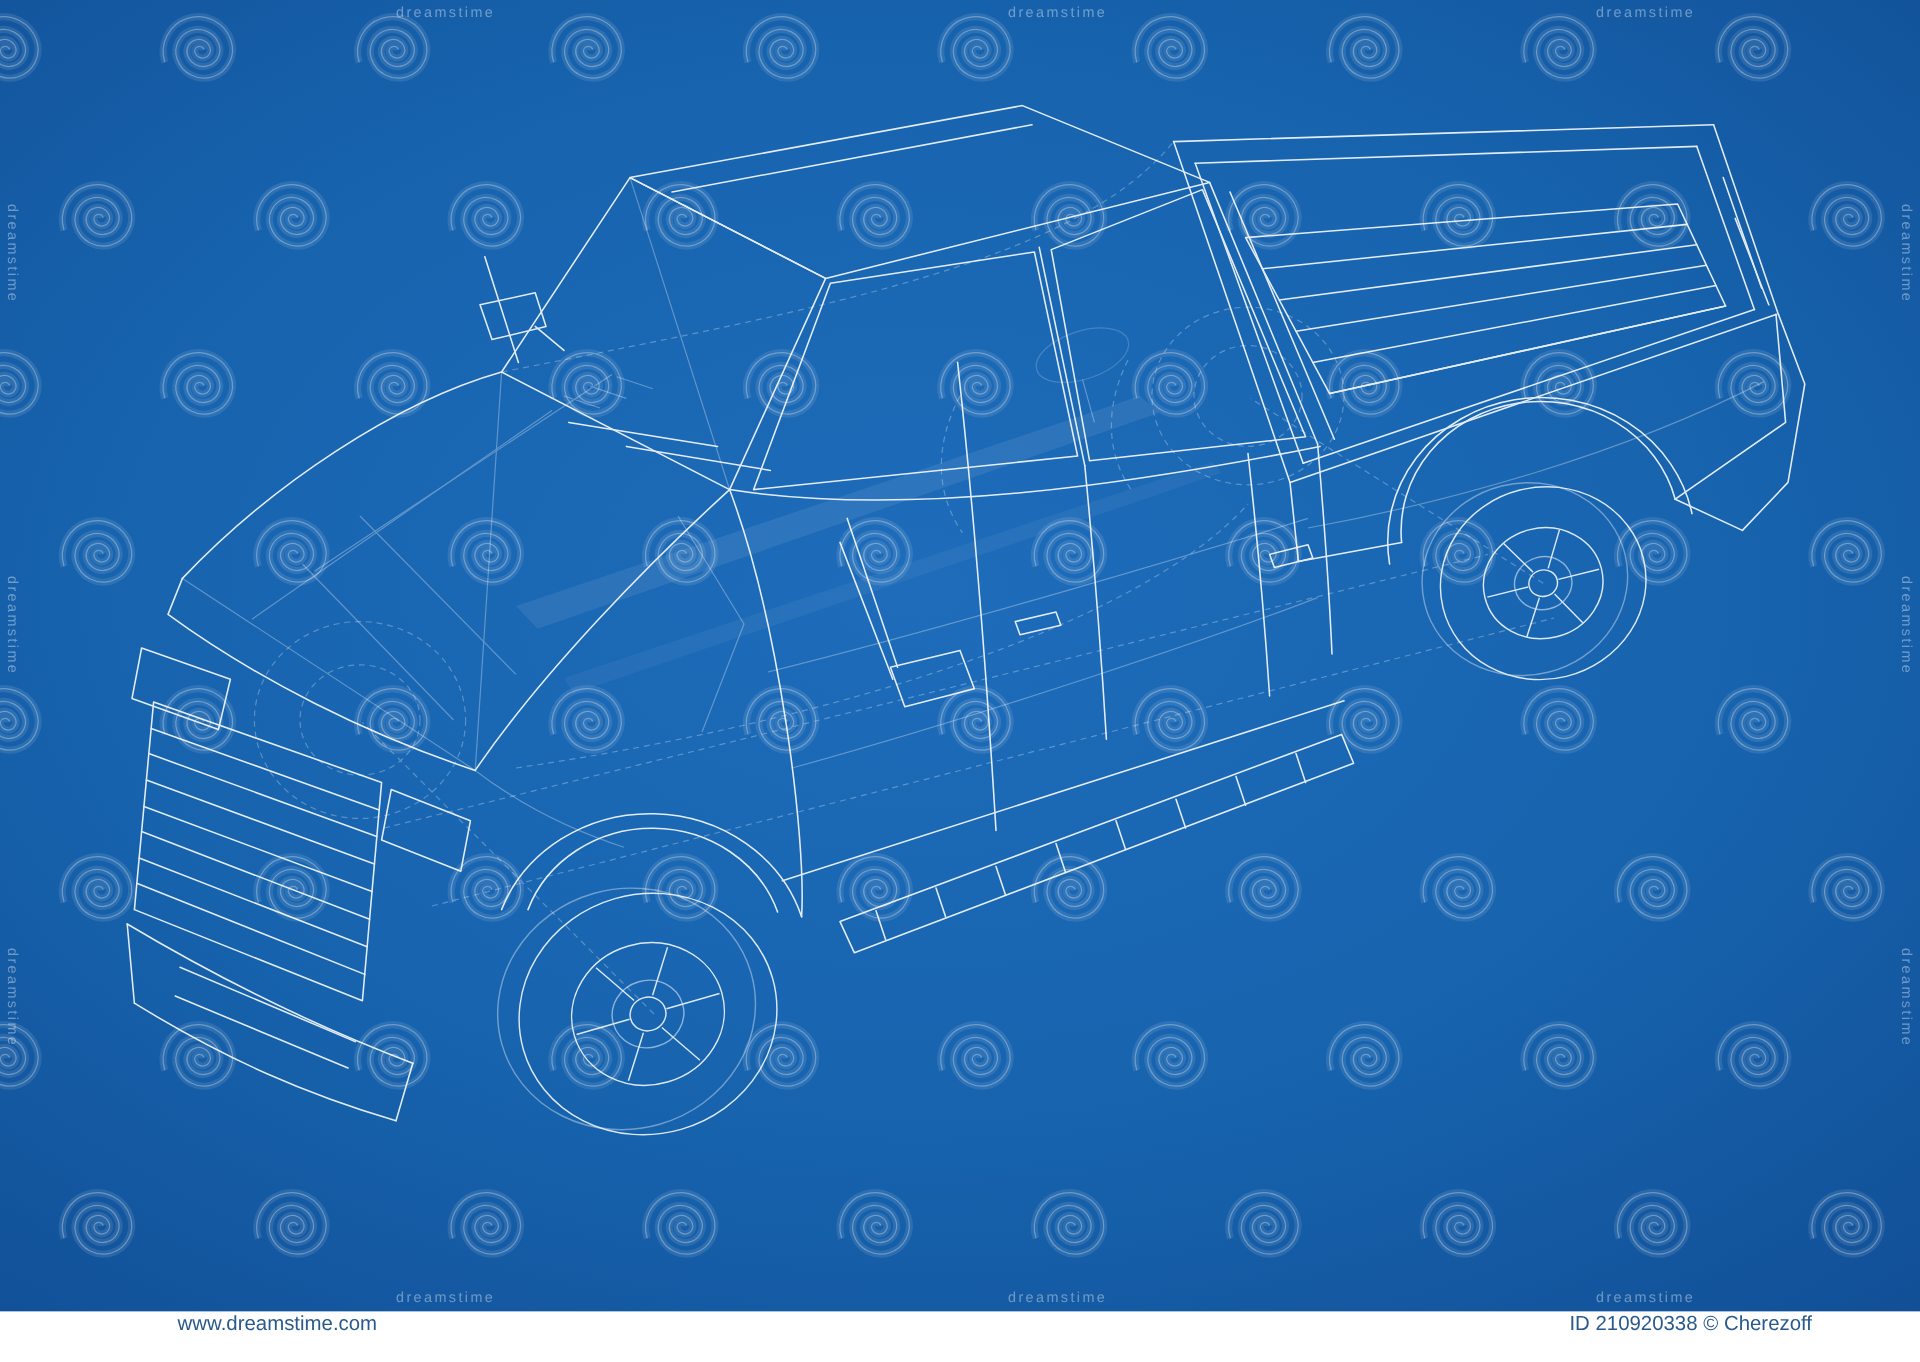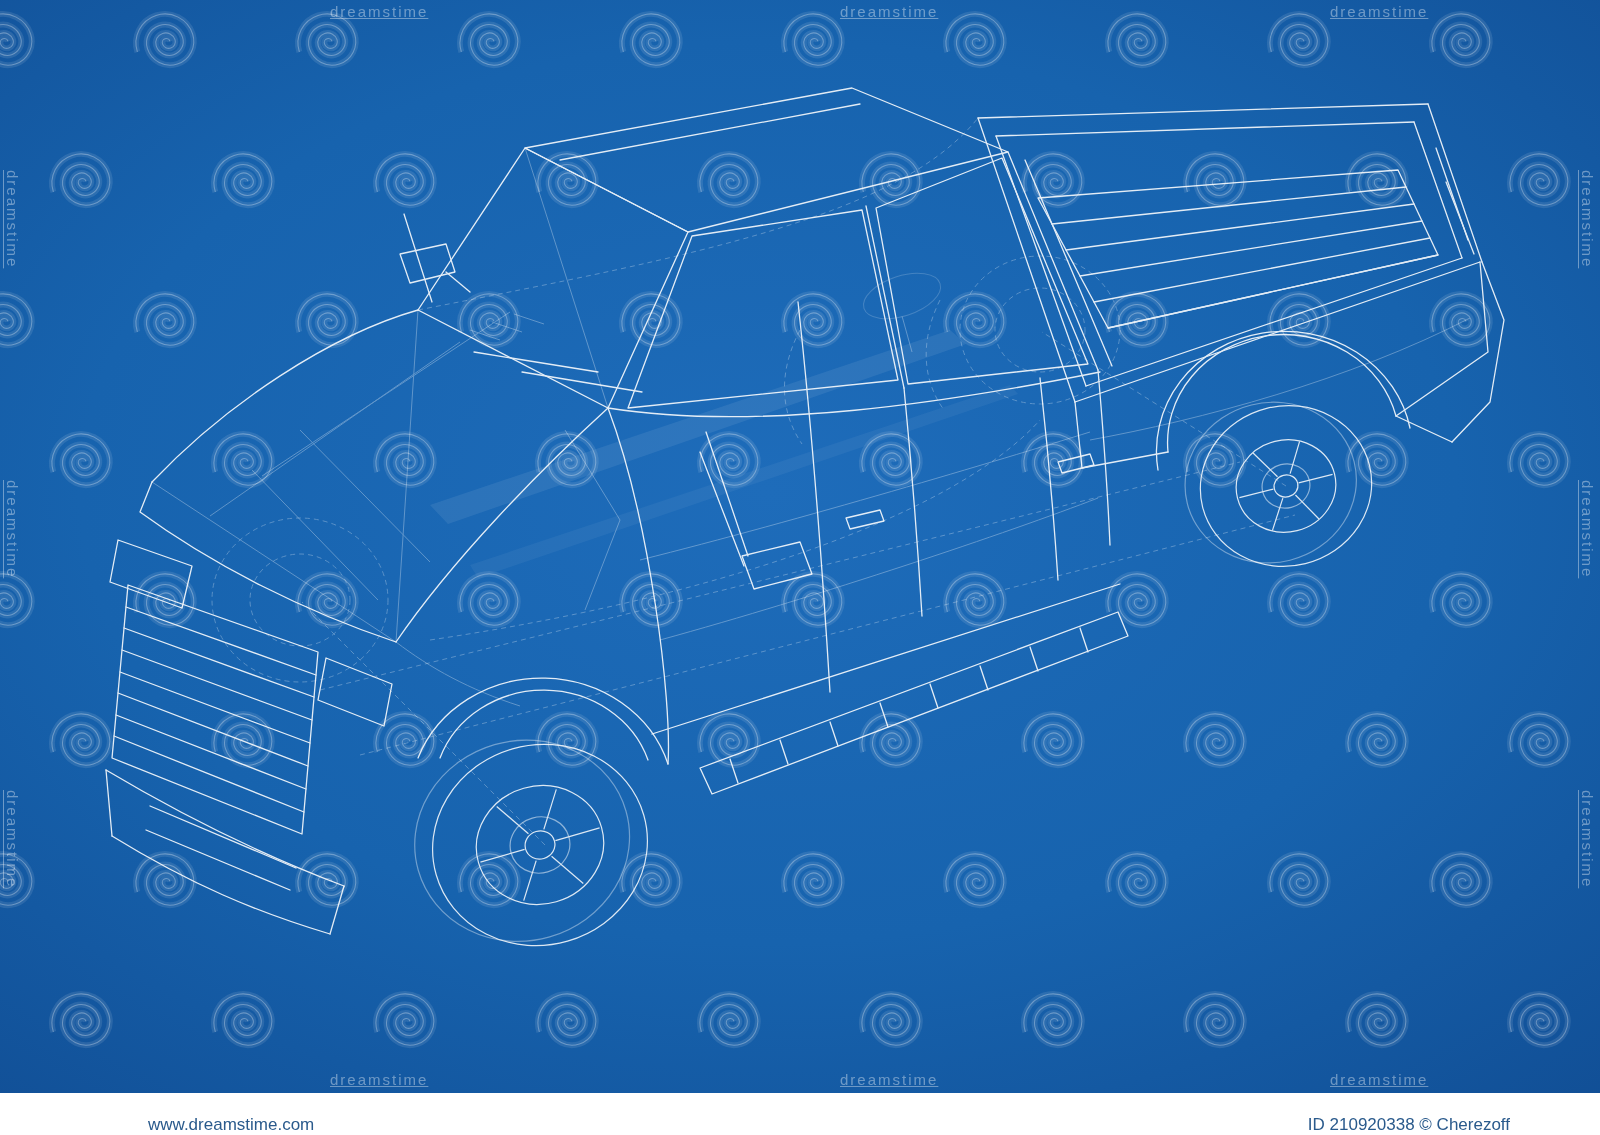--- a/index.html
+++ b/index.html
@@ -17,29 +17,29 @@
     height: 1093px;
     overflow: hidden;
     background: radial-gradient(1250px 820px at 48% 45%, #1e6cba 0%, #1763ae 55%, #114f96 100%);
   }
   .truck-svg { position: absolute; left: 0; top: 0; z-index: 1; }
   .watermark-layer { position: absolute; left: 0; top: 0; width: 100%; height: 100%; z-index: 2; pointer-events: none; }
   .spiral { position: absolute; width: 66px; height: 66px; transform: rotate(-18deg); }
   .edge-text {
     position: absolute; z-index: 2;
     color: rgba(255,255,255,0.38);
-    font-size: 15px; letter-spacing: 2px;
-    pointer-events: none; user-select: none; text-decoration: underline;
+    font-size: 12px; letter-spacing: 2px;
+    pointer-events: none; user-select: none;
   }
   .edge-v { writing-mode: vertical-rl; }
   .footer {
     position: absolute; left: 0; bottom: 0;
     width: 100%; height: 42px;
     background: #ffffff;
-    display: flex; align-items: flex-end; justify-content: space-between;
+    display: flex; align-items: flex-start; justify-content: space-between;
     box-sizing: border-box;
     padding: 0 90px 0 148px;
     z-index: 3;
   }
   .footer-text { color: #2a5a8c; font-size: 17px; }
 </style>
 </head>
 <body>
 
 <div class="stage">

